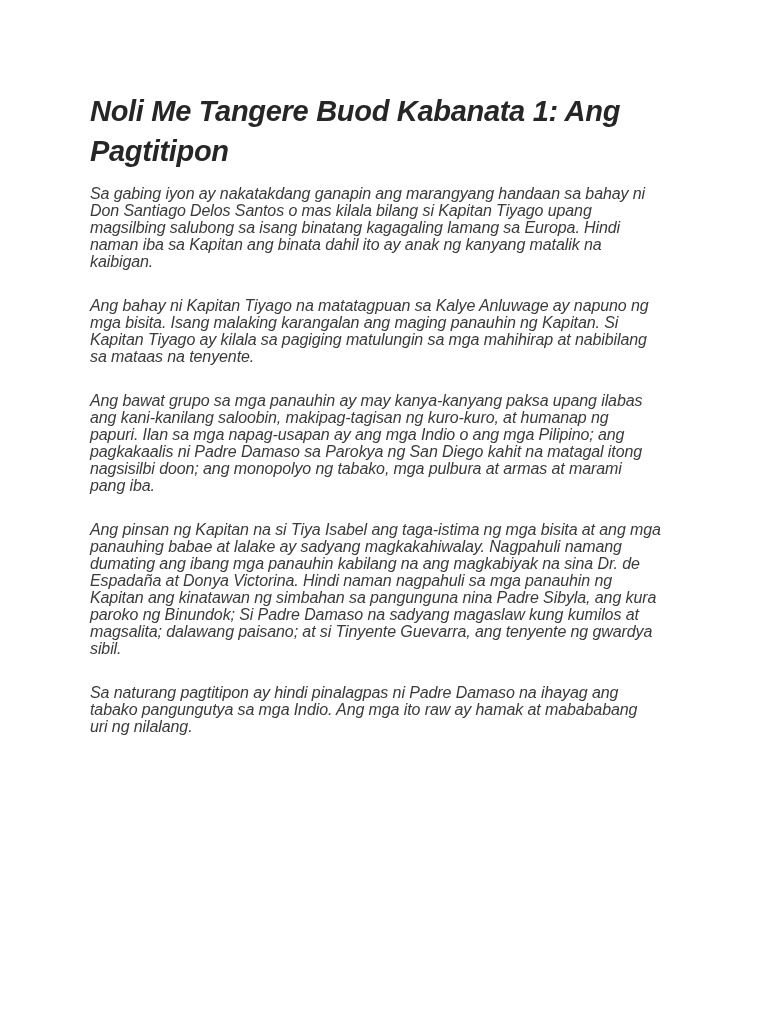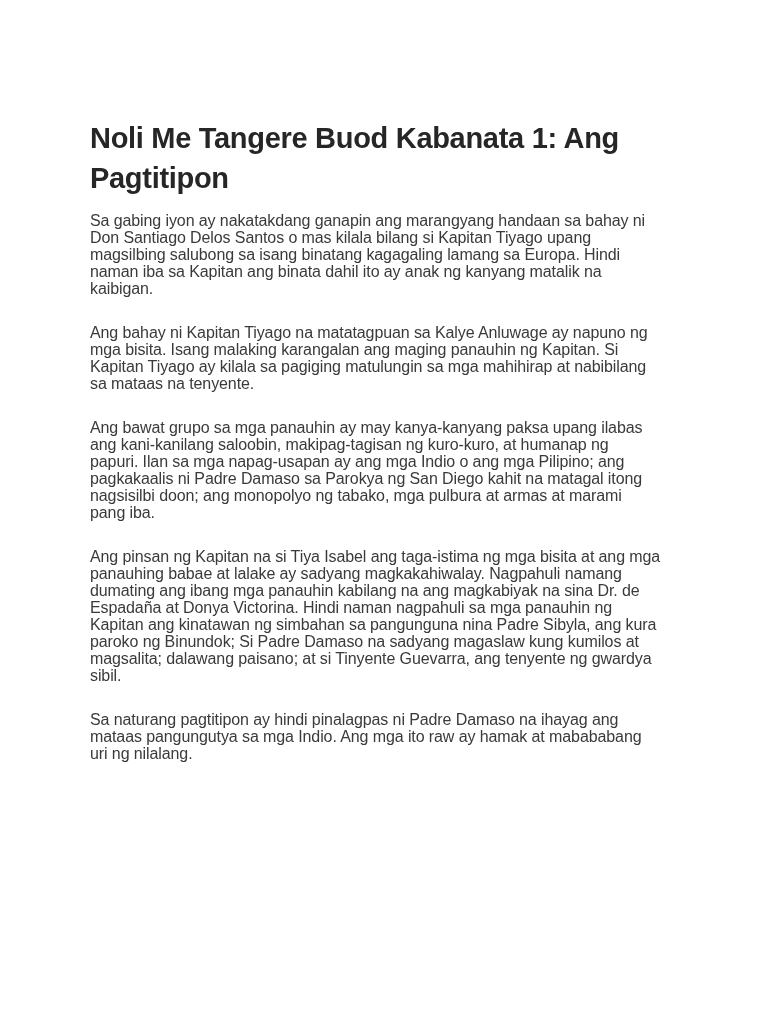--- a/index.html
+++ b/index.html
@@ -13,21 +13,22 @@
     width: 768px;
     height: 1024px;
     background: var(--page-bg);
     font-family: "Liberation Sans", sans-serif;
     overflow: hidden;
   }
   .page {
     width: 768px;
     height: 1024px;
     background: var(--page-bg);
-    padding: 118px 48px 0 90px;
+    padding: 91px 48px 0 90px;
+    font-style: italic;
   }
   .doc-title {
     margin: 0 0 14px 0;
     max-width: 630px;
     font-family: "Liberation Sans", sans-serif;
     font-weight: bold;
     font-size: 29px;
     line-height: 40px;
     letter-spacing: -0.3px;
     color: var(--title-text);
@@ -70,15 +71,15 @@
   <p class="para">Ang pinsan ng Kapitan na si Tiya Isabel ang taga-istima ng mga bisita at ang mga
 panauhing babae at lalake ay sadyang magkakahiwalay. Nagpahuli namang
 dumating ang ibang mga panauhin kabilang na ang magkabiyak na sina Dr. de
 Espadaña at Donya Victorina. Hindi naman nagpahuli sa mga panauhin ng
 Kapitan ang kinatawan ng simbahan sa pangunguna nina Padre Sibyla, ang kura
 paroko ng Binundok; Si Padre Damaso na sadyang magaslaw kung kumilos at
 magsalita; dalawang paisano; at si Tinyente Guevarra, ang tenyente ng gwardya
 sibil.</p>
 
   <p class="para">Sa naturang pagtitipon ay hindi pinalagpas ni Padre Damaso na ihayag ang
-mataas pangungutya sa mga Indio. Ang mga ito raw ay hamak at mabababang
+tabako pangungutya sa mga Indio. Ang mga ito raw ay hamak at mabababang
 uri ng nilalang.</p>
 </div>
 
 </body></html>

